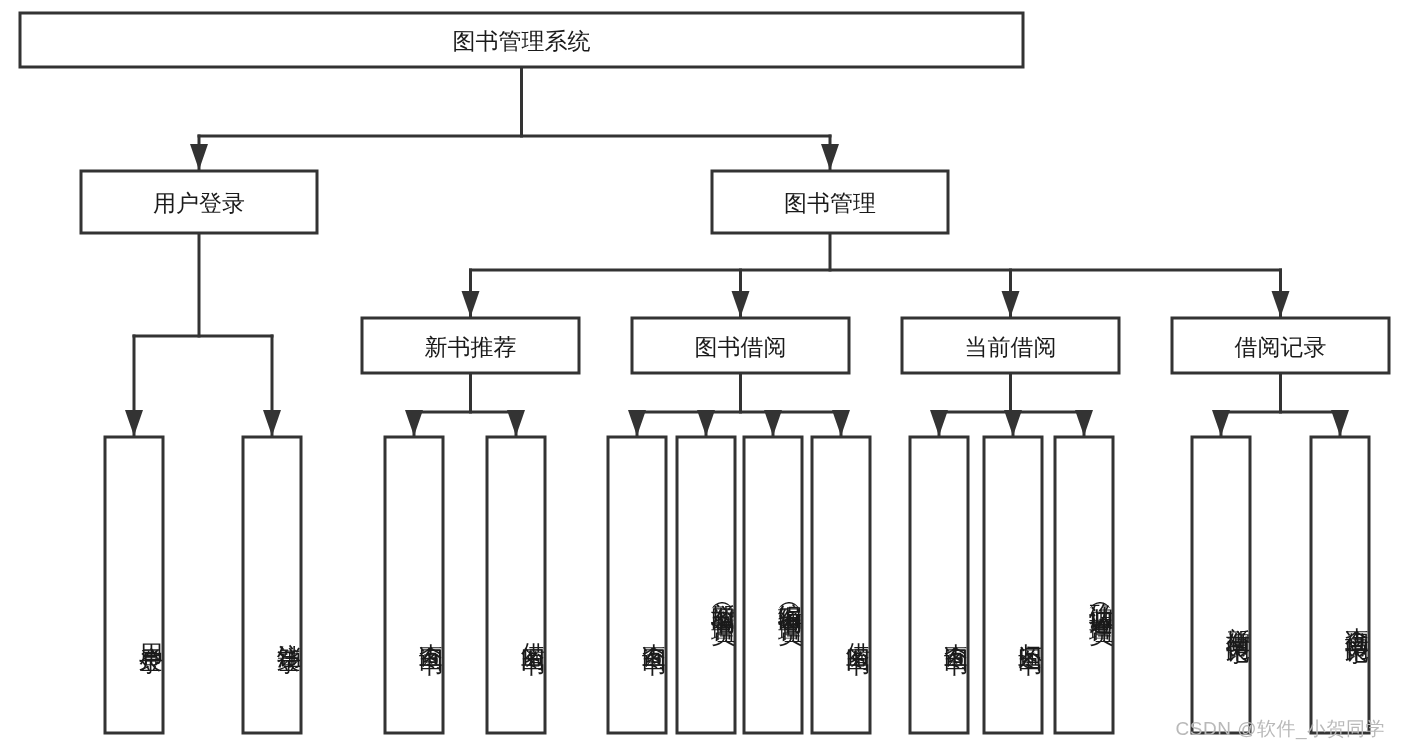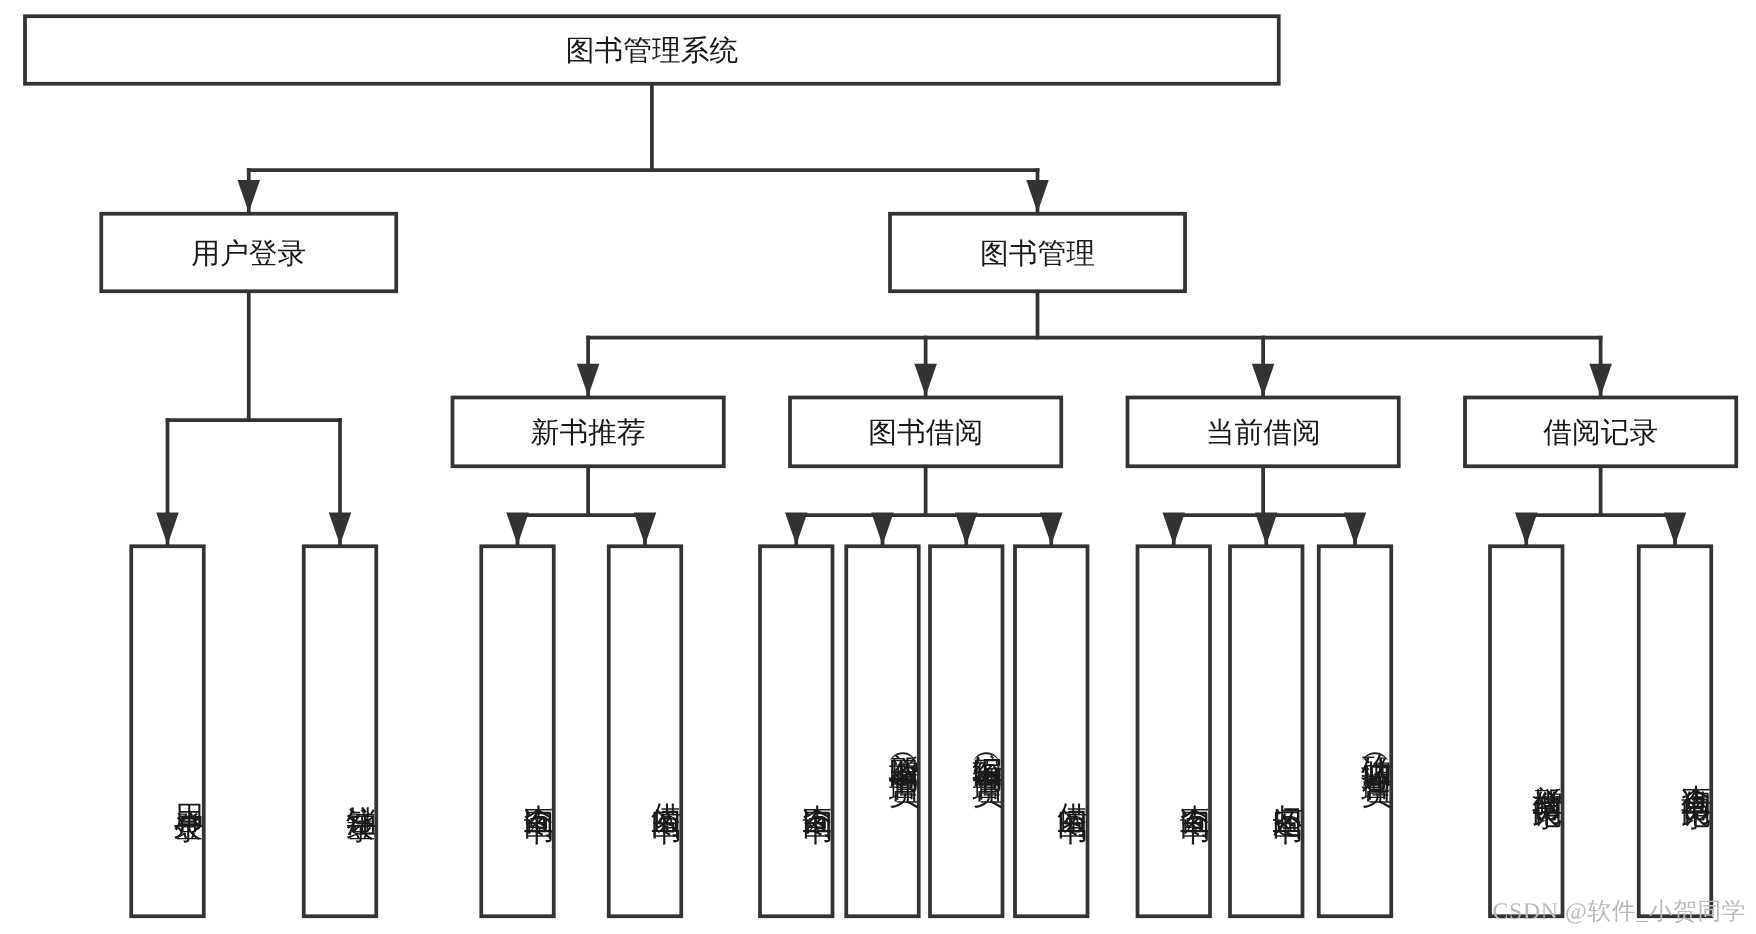--- a/index.html
+++ b/index.html
@@ -56,23 +56,23 @@
     color: #1a1a1a;
     letter-spacing: 3px;
     display: flex;
     align-items: flex-start;
     justify-content: center;
     white-space: nowrap;
     pointer-events: none;
   }
   .watermark {
     position: absolute;
-    right: 8px;
+    right: 20px;
     bottom: 5px;
-    font-family: Liberation Serif, serif;
+    font-family: Liberation Sans, sans-serif;
     font-size: 19px;
     color: #b9b9b9;
     letter-spacing: 0.5px;
     white-space: nowrap;
   }
 </style>
 </head>
 <body>
 
 <div id="canvas">

